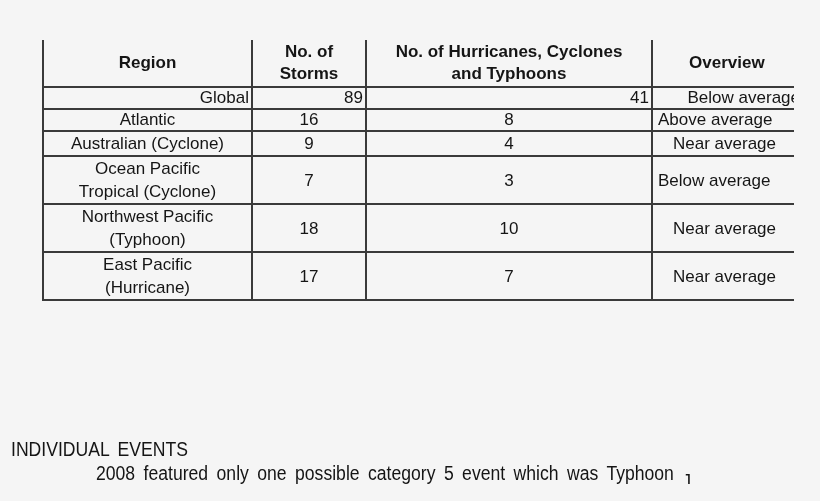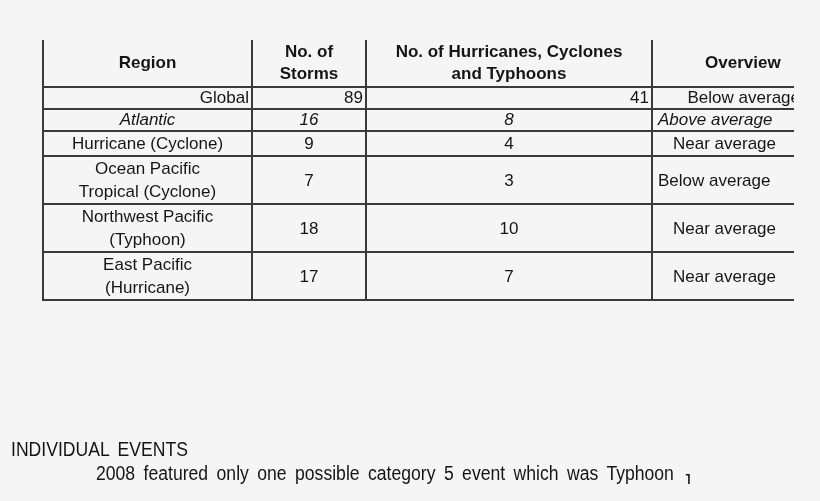--- a/index.html
+++ b/index.html
@@ -38,26 +38,26 @@
       padding: 0 2px;
       white-space: nowrap;
     }
     th {
       font-weight: bold;
       height: 46px;
       border-top: none;
       line-height: 22px;
     }
     tr.r1 td { height: 20px; line-height: 20px; text-align: right; }
-    tr.r2 td { height: 20px; line-height: 20px; font-style: italic; }
+    tr.r2 td { height: 20px; line-height: 20px; }
     tr.r-short td { height: 23px; line-height: 22px; }
     tr.r-tall td { height: 46px; line-height: 23px; }
     td.top-align { vertical-align: top; }
     td.ov, th.ov { text-align: left; padding-left: 5px; }
-    th.ov { padding-left: 52px; }
+    th.ov { padding-left: 36px; }
     .section-title {
       position: absolute;
       left: 11px;
       top: 438px;
       font-size: 20px;
       letter-spacing: 0;
       transform: scaleX(0.88);
       transform-origin: left top;
       white-space: nowrap;
       word-spacing: 4px;
@@ -107,21 +107,21 @@
         <td>41</td>
         <td class="ov">Below average</td>
       </tr>
       <tr class="r2">
         <td><span>Atlantic</span></td>
         <td>16</td>
         <td>8</td>
         <td class="ov">Above average</td>
       </tr>
       <tr class="r-short">
-        <td><span>Hurricane (Cyclone)</span></td>
+        <td><span>Australian (Cyclone)</span></td>
         <td>9</td>
         <td>4</td>
         <td class="ov" style="padding-left:20px">Near average</td>
       </tr>
       <tr class="r-tall">
         <td><span>Ocean Pacific</span><br><span>Tropical (Cyclone)</span></td>
         <td>7</td>
         <td>3</td>
         <td class="ov">Below average</td>
       </tr>

